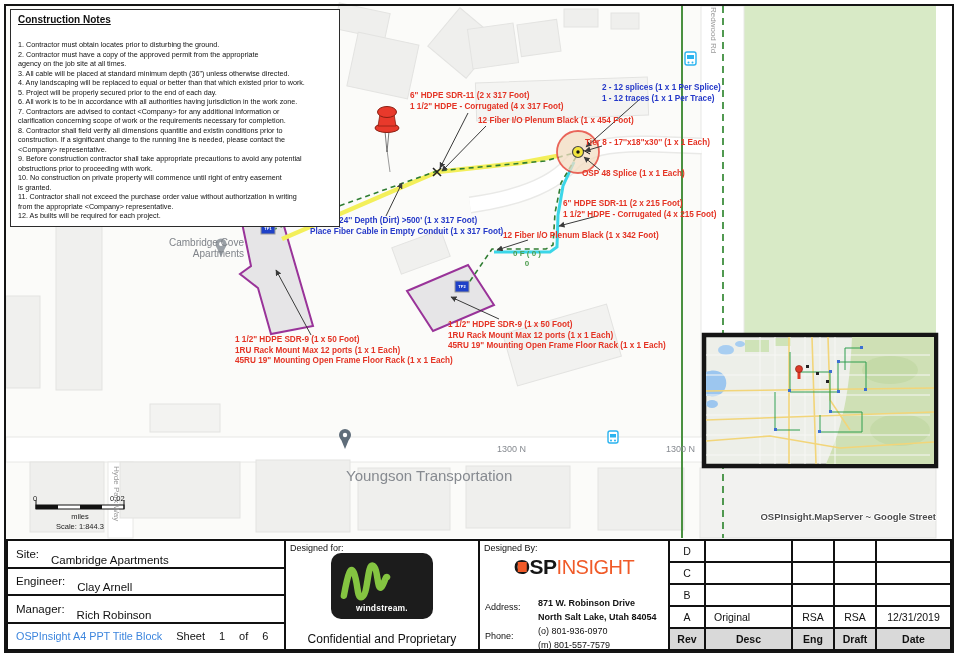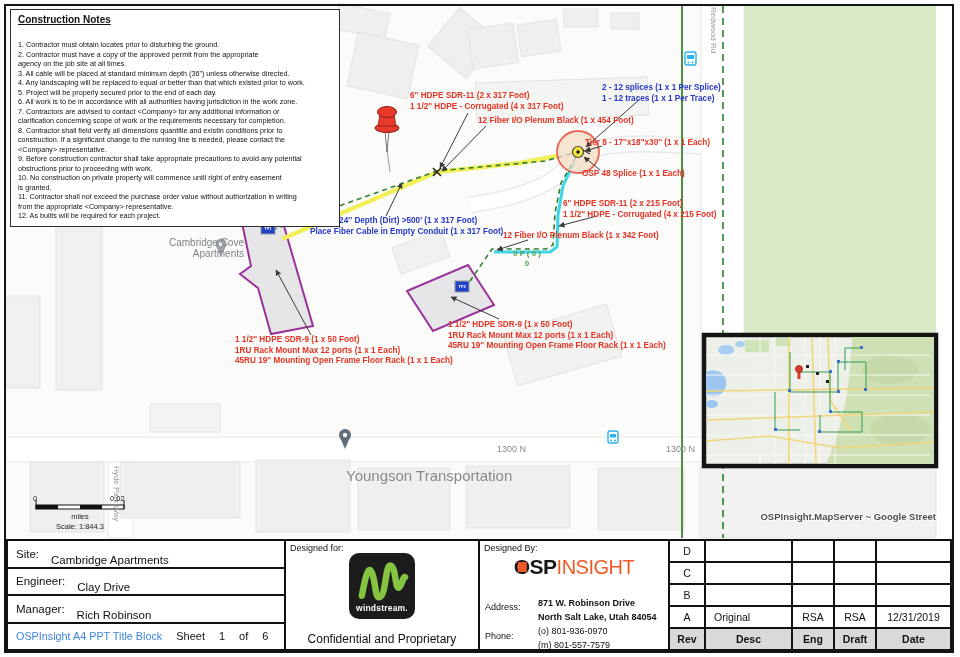--- a/index.html
+++ b/index.html
@@ -39,21 +39,21 @@
            display:flex;align-items:center;padding-left:8px;font-size:11.5px;color:#111;}
   .tb1-row:first-child{margin-top:0;}
   .tb1-row .val{margin-left:12px;margin-top:12px;}
   .docname{color:#3c85dd;font-size:10.8px;}
   .sheetgrp{display:flex;align-items:center;font-size:11px;color:#111;}
   .sheetgrp span{margin-left:14px;}
   .tb2{left:284px;width:196px;}
   .tb3{left:478px;width:192px;}
   .tb-mini{position:absolute;left:4px;top:2px;font-size:9px;color:#111;}
   .ws-logo{position:absolute;left:50%;top:12px;transform:translateX(-50%);
-           width:66px;height:66px;background:#1c1c1c;border-radius:10px;}
+           width:66px;height:66px;background:#1c1c1c;border-radius:10px;padding-left:36px;}
   .ws-word{position:absolute;left:0;right:0;bottom:6px;text-align:center;color:#fff;
            font-size:8.5px;font-weight:bold;letter-spacing:.2px;}
   .confid{position:absolute;left:0;right:0;bottom:3px;text-align:center;
           font-size:12px;color:#111;}
   .osp-logo{position:absolute;left:50%;top:14px;transform:translateX(-50%);white-space:nowrap;}
   .osp-black{font-size:21px;font-weight:800;color:#161616;letter-spacing:-0.5px;position:relative;z-index:1;}
   .osp-o-fill{position:absolute;left:4px;top:7px;width:9px;height:10px;background:#f05a28;z-index:0;}
   .osp-orange{font-size:20px;font-weight:400;color:#f05a28;letter-spacing:-0.5px;}
   .addr-lab{position:absolute;left:5px;font-size:9px;color:#111;}
   .addr-val{position:absolute;left:58px;font-size:9px;color:#111;line-height:1.5;}
@@ -318,21 +318,21 @@
     <div class="attribution">OSPInsight.MapServer ~ Google Street</div>
   </div>
 
   <div class="tb-col tb1">
     <div class="tb1-row">
       <span>Site:</span>
       <span class="val">Cambridge Apartments</span>
     </div>
     <div class="tb1-row">
       <span>Engineer:</span>
-      <span class="val">Clay Drive</span>
+      <span class="val">Clay Arnell</span>
     </div>
     <div class="tb1-row">
       <span>Manager:</span>
       <span class="val">Rich Robinson</span>
     </div>
     <div class="tb1-row sheetgrp">
       <span class="docname" style="margin-left:0;">OSPInsight A4 PPT Title Block</span>
       <span>Sheet</span>
       <span>1</span>
       <span>of</span>

